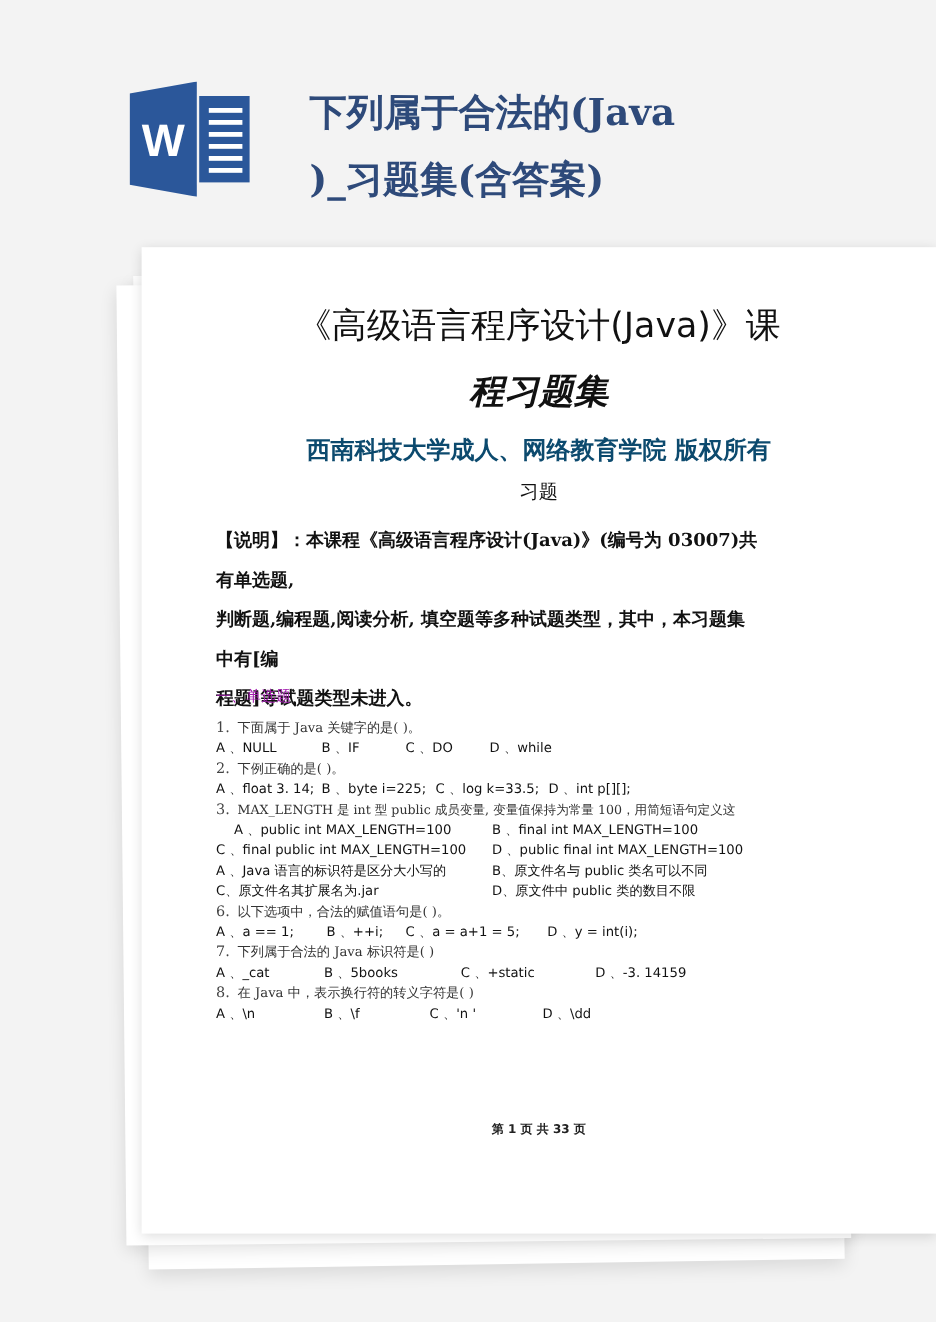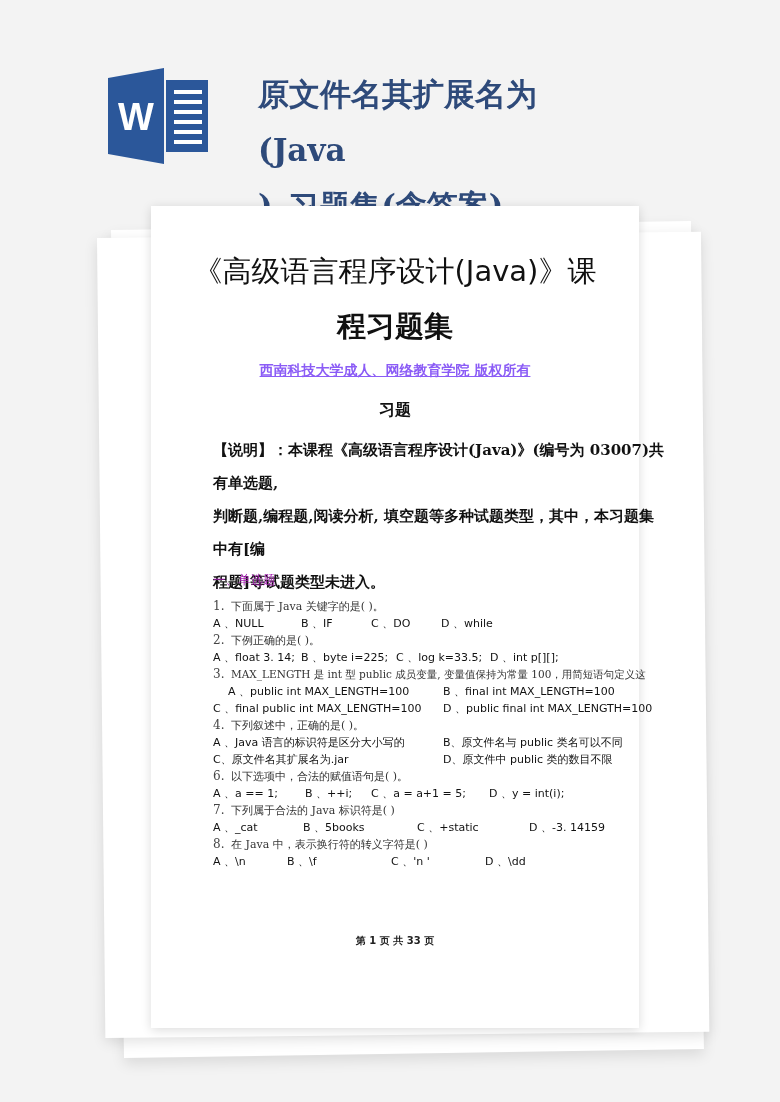--- a/index.html
+++ b/index.html
@@ -24,38 +24,37 @@
     transform: rotate(-0.6deg); transform-origin: left top;
     box-shadow: 0 4px 14px rgba(0,0,0,0.12);
   }
   .page-back2 {
     position: absolute; left: 124px; top: 230px; width: 580px; height: 828px;
     background: #ffffff;
     transform: rotate(-0.9deg); transform-origin: left bottom;
     box-shadow: 0 6px 14px rgba(0,0,0,0.10);
   }
   .page {
-    position: absolute; left: 118px; top: 206px; width: 488px; height: 822px;
+    position: absolute; left: 118px; top: 206px; width: 662px; height: 822px;
     background: #ffffff;
     box-shadow: 0 2px 10px rgba(0,0,0,0.14);
-    margin-left: 33px;
   }
   .p-title {
     position: absolute; left: 0; width: 100%; text-align: center;
     font-family: "DejaVu Sans", sans-serif; font-size: 29px; color: #111;
   }
   .p-title.l1 { top: 46px; }
-  .p-title.l2 { top: 101px; font-weight: bold; }
+  .p-title.l2 { top: 101px; font-weight: bold; font-style: italic; }
   .p-sub {
     position: absolute; left: 0; width: 100%; text-align: center;
-    font-size: 14px; font-weight: bold; color: #8b5cf6; top: 156px; text-decoration: underline;
+    font-size: 20px; font-weight: bold; color: #0c4a6e; top: 156px;
   }
   .p-sub2 {
     position: absolute; left: 0; width: 100%; text-align: center;
-    font-size: 16px; font-weight: bold; color: #111; top: 194px;
+    font-size: 16px; font-weight: normal; color: #111; top: 194px;
   }
   .note {
     position: absolute; left: 62px; top: 228px; width: 452px;
     font-family: "DejaVu Serif", serif; font-size: 15px; font-weight: bold;
     line-height: 33px; color: #111;
   }
   .section {
     position: absolute; left: 62px; top: 366px;
     font-family: "DejaVu Serif", serif; font-size: 12.5px; color: #a21caf;
   }
@@ -81,21 +80,21 @@
   <rect x="66" y="22" width="28" height="4" fill="#ffffff"></rect>
   <rect x="66" y="32" width="28" height="4" fill="#ffffff"></rect>
   <rect x="66" y="42" width="28" height="4" fill="#ffffff"></rect>
   <rect x="66" y="52" width="28" height="4" fill="#ffffff"></rect>
   <rect x="66" y="62" width="28" height="4" fill="#ffffff"></rect>
   <rect x="66" y="72" width="28" height="4" fill="#ffffff"></rect>
   <polygon points="0,10 56,0 56,96 0,86" fill="#2b579a"></polygon>
   <text x="28" y="62" text-anchor="middle" font-family="Liberation Sans, sans-serif" font-weight="bold" font-size="38" fill="#ffffff">W</text>
 </svg>
 <div class="doc-title">
-  <div>原文件名其扩展名为(Java</div>
+  <div>下列属于合法的(Java</div>
   <div>)_习题集(含答案)</div>
 </div>
 
 <div class="page-back2"></div>
 <div class="page-back"></div>
 
 <div class="page">
   <div class="p-title l1">《高级语言程序设计(Java)》课</div>
   <div class="p-title l2">程习题集</div>
   <div class="p-sub">西南科技大学成人、网络教育学院 版权所有</div>
@@ -130,21 +129,20 @@
     <div class="q"><span class="num">3.</span><span class="stem" style="font-size:10.5px">MAX_LENGTH 是 int 型 public 成员变量, 变量值保持为常量 100，用简短语句定义这</span></div>
     <div class="opts">
       <span style="left:15px">A 、public int MAX_LENGTH=100</span>
       <span style="left:230px">B 、final int MAX_LENGTH=100</span>
     </div>
     <div class="opts">
       <span style="left:0">C 、final public int MAX_LENGTH=100</span>
       <span style="left:230px">D 、public final int MAX_LENGTH=100</span>
     </div>
 
-    <div class="q"><span class="num">4.</span><span class="stem">下列叙述中，正确的是( )。</span></div>
     <div class="opts">
       <span style="left:0">A 、Java 语言的标识符是区分大小写的</span>
       <span style="left:230px">B、原文件名与 public 类名可以不同</span>
     </div>
     <div class="opts">
       <span style="left:0">C、原文件名其扩展名为.jar</span>
       <span style="left:230px">D、原文件中 public 类的数目不限</span>
     </div>
 
 
@@ -160,20 +158,20 @@
     <div class="opts">
       <span style="left:0">A 、_cat</span>
       <span style="left:90px">B 、5books</span>
       <span style="left:204px">C 、+static</span>
       <span style="left:316px">D 、-3. 14159</span>
     </div>
 
     <div class="q"><span class="num">8.</span><span class="stem">在 Java 中，表示换行符的转义字符是( )</span></div>
     <div class="opts">
       <span style="left:0">A 、\n</span>
-      <span style="left:74px">B 、\f</span>
+      <span style="left:90px">B 、\f</span>
       <span style="left:178px">C 、'n '</span>
       <span style="left:272px">D 、\dd</span>
     </div>
   </div>
 
   <div class="footer">第 1 页 共 33 页</div>
 </div>
 
 </body></html>

